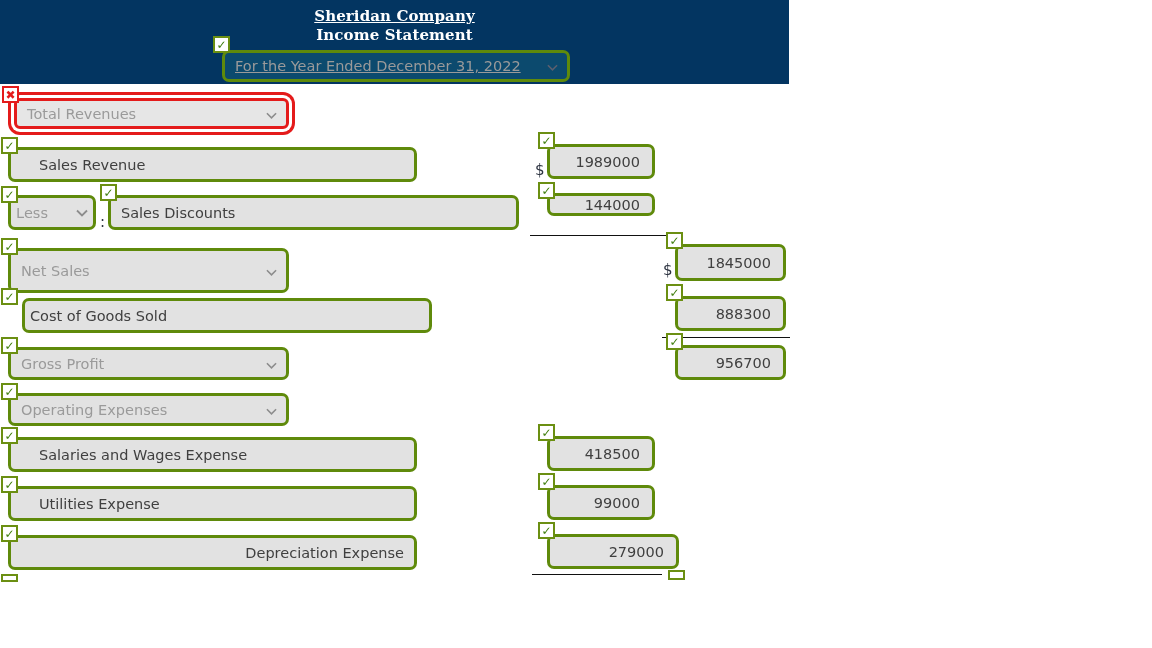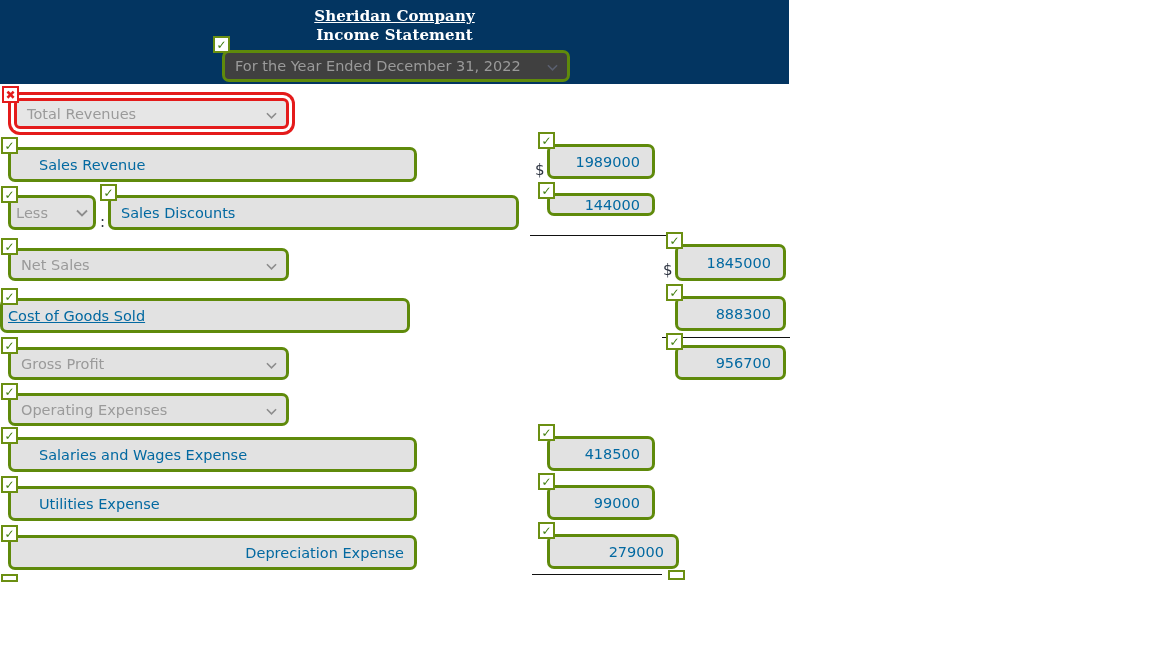--- a/index.html
+++ b/index.html
@@ -26,28 +26,28 @@
   .company-title{top:7px;text-decoration:underline;}
   .statement-title{top:26px;}
 
   
   .fld{
     position:absolute;
     box-sizing:border-box;
     border:3px solid #5f8a0b;
     border-radius:7px;
     background:#e2e2e2;
-    color:#0369a1;
+    color:#404040;
     font-size:14.5px;
     display:flex;align-items:center;
     padding:0 10px;
     overflow:hidden;
     white-space:nowrap;
   }
-  .fld.on-navy{background:#404040;}
+  .fld.on-navy{background:#0c4a6e;text-decoration:underline;}
   .fld.err{
     border-color:#e41b1b;
     background:#e6e6e6;
     box-shadow:0 0 0 3px #ffffff,0 0 0 6px #e41b1b;
     border-radius:6px;
   }
   .fld.sel{color:#9a9a9a;}           
   .fld.num{justify-content:flex-end;padding-right:12px;}
   .fld.ctr{justify-content:center;gap:21px;}
 
@@ -133,36 +133,36 @@
   <div class="fld" style="left:108px;top:195px;width:411px;height:35px;">
     <span>Sales Discounts</span>
   </div>
   <div class="badge ok" style="left:538px;top:182px;">✓</div>
   <div class="fld num" style="left:547px;top:193px;width:108px;height:23px;">
     <span>144000</span>
   </div>
   <div class="rule" style="left:530px;top:235px;width:136px;"></div>
 
   <div class="badge ok" style="left:1px;top:238px;">✓</div>
-  <div class="fld sel" style="left:8px;top:248px;width:281px;height:33px;">
+  <div class="fld sel" style="left:8px;top:248px;width:281px;height:45px;">
     <span>Net Sales</span>
     <span class="caret">
       <svg viewBox="0 0 12 12" width="11" height="11">
           <path d="M1 3.5 L6 8.5 L11 3.5" fill="none" stroke="#8d8d8d" stroke-width="1.7"></path>
         </svg>
     </span>
   </div>
   <div class="badge ok" style="left:666px;top:232px;">✓</div>
   <span class="dollar" style="left:663px;top:261px;">$</span>
   <div class="fld num" style="left:675px;top:244px;width:111px;height:37px;">
     <span>1845000</span>
   </div>
 
   <div class="badge ok" style="left:1px;top:288px;">✓</div>
-  <div class="fld" style="left:0;top:298px;width:410px;height:35px;padding-left:5px;text-decoration:underline;">
+  <div class="fld" style="left:22px;top:298px;width:410px;height:35px;padding-left:5px;">
     <span>Cost of Goods Sold</span>
   </div>
   <div class="badge ok" style="left:666px;top:284px;">✓</div>
   <div class="fld num" style="left:675px;top:296px;width:111px;height:35px;">
     <span>888300</span>
   </div>
   <div class="rule" style="left:662px;top:337px;width:128px;"></div>
 
   <div class="badge ok" style="left:1px;top:337px;">✓</div>
   <div class="fld sel" style="left:8px;top:347px;width:281px;height:33px;">

